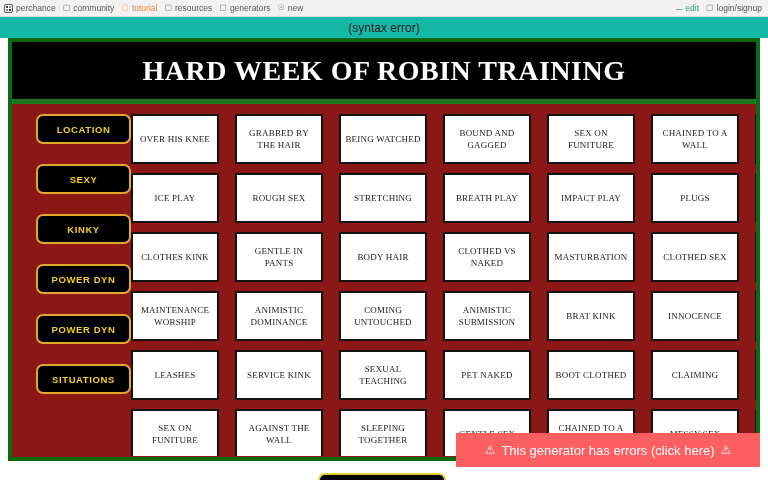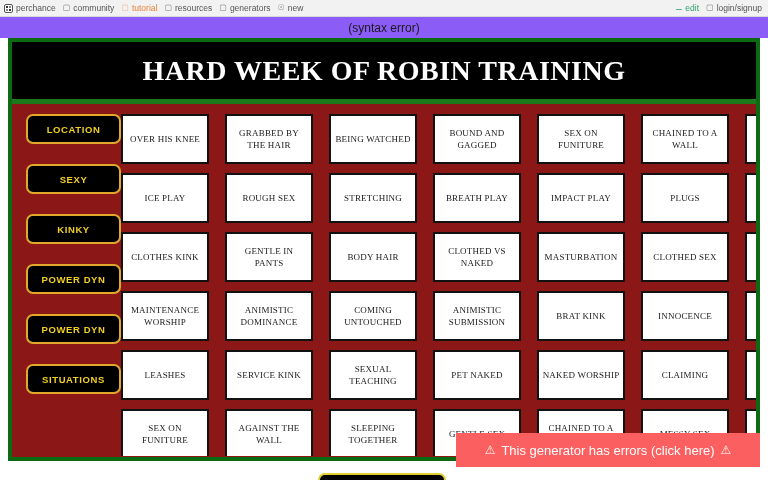--- a/index.html
+++ b/index.html
@@ -65,21 +65,21 @@
   .nav-item.edit .glyph { color: #2f9e6e; }
   .nav-item.last { margin-right: 2px; }
 
   
   .syntax-line {
     position: absolute; top: 17px; left: 0;
     width: 768px; height: 21px;
     display: flex; align-items: center; justify-content: center;
     font-size: 12px;
     color: #1a1a1a;
-    background: #8b5cf6;
+    background: #14b8a6;
   }
 
   
   .gen-frame {
     position: absolute;
     top: 38px; left: 8px;
     width: 752px; height: 423px;
     box-sizing: border-box;
     background: #8b1717;
     border: 4px solid #0c6b12;
@@ -107,20 +107,21 @@
     position: relative;
     background: #8b1717;
     height: 352px;
     box-sizing: border-box;
     padding: 10px 0 0 0;
     overflow: hidden;
   }
   .grid {
     display: flex;
     align-items: flex-start;
+    padding-left: 10px;
   }
   .col-labels {
     flex: 0 0 auto;
     width: 109px;
     padding-left: 14px;
     box-sizing: border-box;
   }
   .label-pill {
     height: 30px;
     margin-bottom: 20px;
@@ -323,21 +324,21 @@
 
           <div class="cell-col">
             <div class="cell">SEX ON FUNITURE</div>
             <div class="cell-spacer"></div>
             <div class="cell">IMPACT PLAY</div>
             <div class="cell-spacer"></div>
             <div class="cell">MASTURBATION</div>
             <div class="cell-spacer"></div>
             <div class="cell">BRAT KINK</div>
             <div class="cell-spacer"></div>
-            <div class="cell">NAKED WORSHIP</div>
+            <div class="cell">BOOT CLOTHED</div>
             <div class="cell-spacer"></div>
             <div class="cell">CHAINED TO A BED</div>
           </div>
 
           <div class="cell-col">
             <div class="cell">CHAINED TO A WALL</div>
             <div class="cell-spacer"></div>
             <div class="cell">PLUGS</div>
             <div class="cell-spacer"></div>
             <div class="cell">CLOTHED SEX</div>

